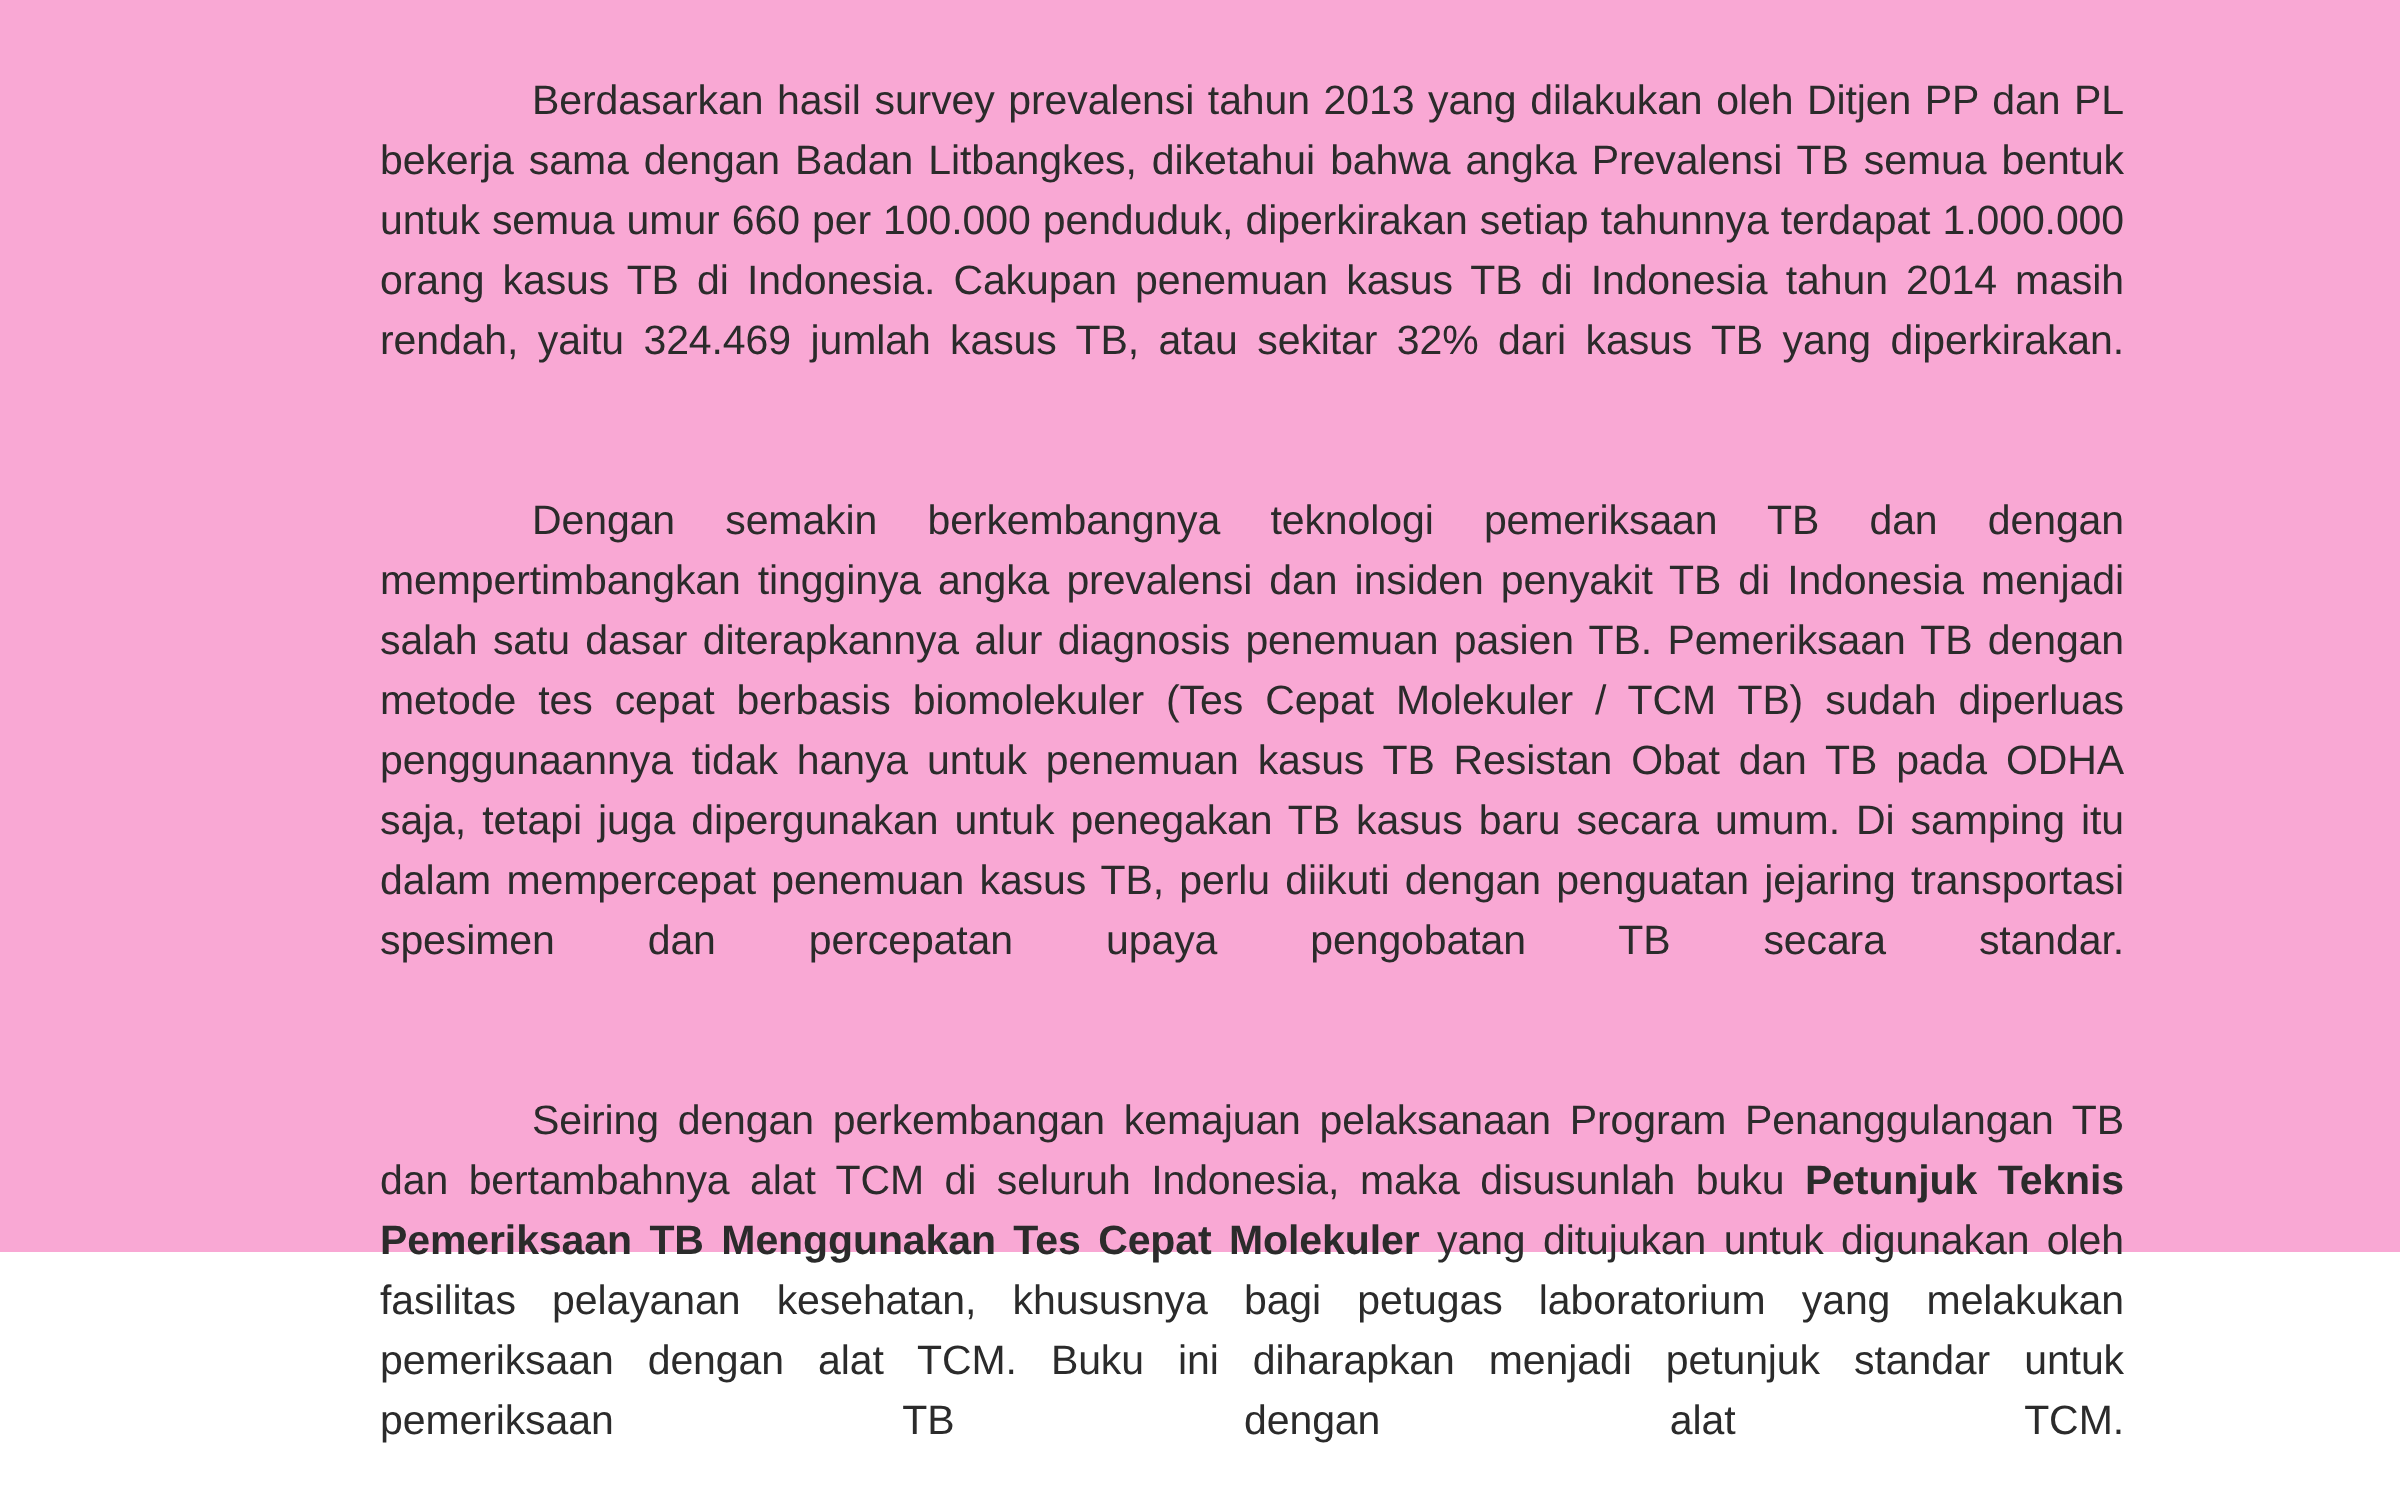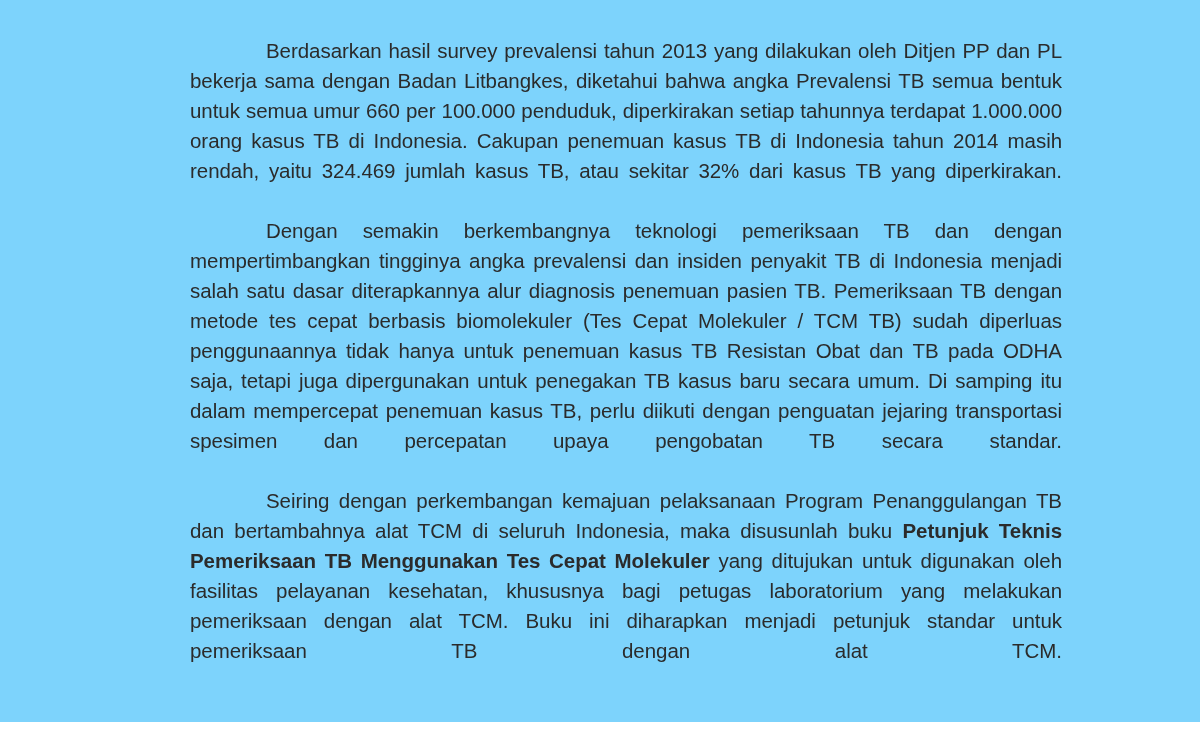--- a/index.html
+++ b/index.html
@@ -9,22 +9,22 @@
   }
   body {
     width: 1200px;
     height: 750px;
     overflow: hidden;
     font-family: "Liberation Sans", "DejaVu Sans", sans-serif;
   }
   #page {
     position: relative;
     width: 1200px;
-    height: 722px;
-    background: #7dd3fc;
+    height: 626px;
+    background: #f9a8d4;
     box-sizing: border-box;
   }
   #text-column {
     position: absolute;
     left: 190px;
     top: 36px;
     width: 872px;
   }
   .para {
     margin: 0;
@@ -32,20 +32,21 @@
     text-justify: inter-word;
     text-indent: 76px;
     color: #2b2b2b;
     font-size: 20.5px;
     line-height: 30px;
     letter-spacing: -0.05px;
     word-spacing: 0.2px;
     -webkit-font-smoothing: antialiased;
   }
   .para + .para {
+    margin-top: 30px;
   }
   .para .b {
     font-weight: bold;
   }
   
   .para::after {
     content: "";
     display: inline-block;
     width: 100%;
   }

